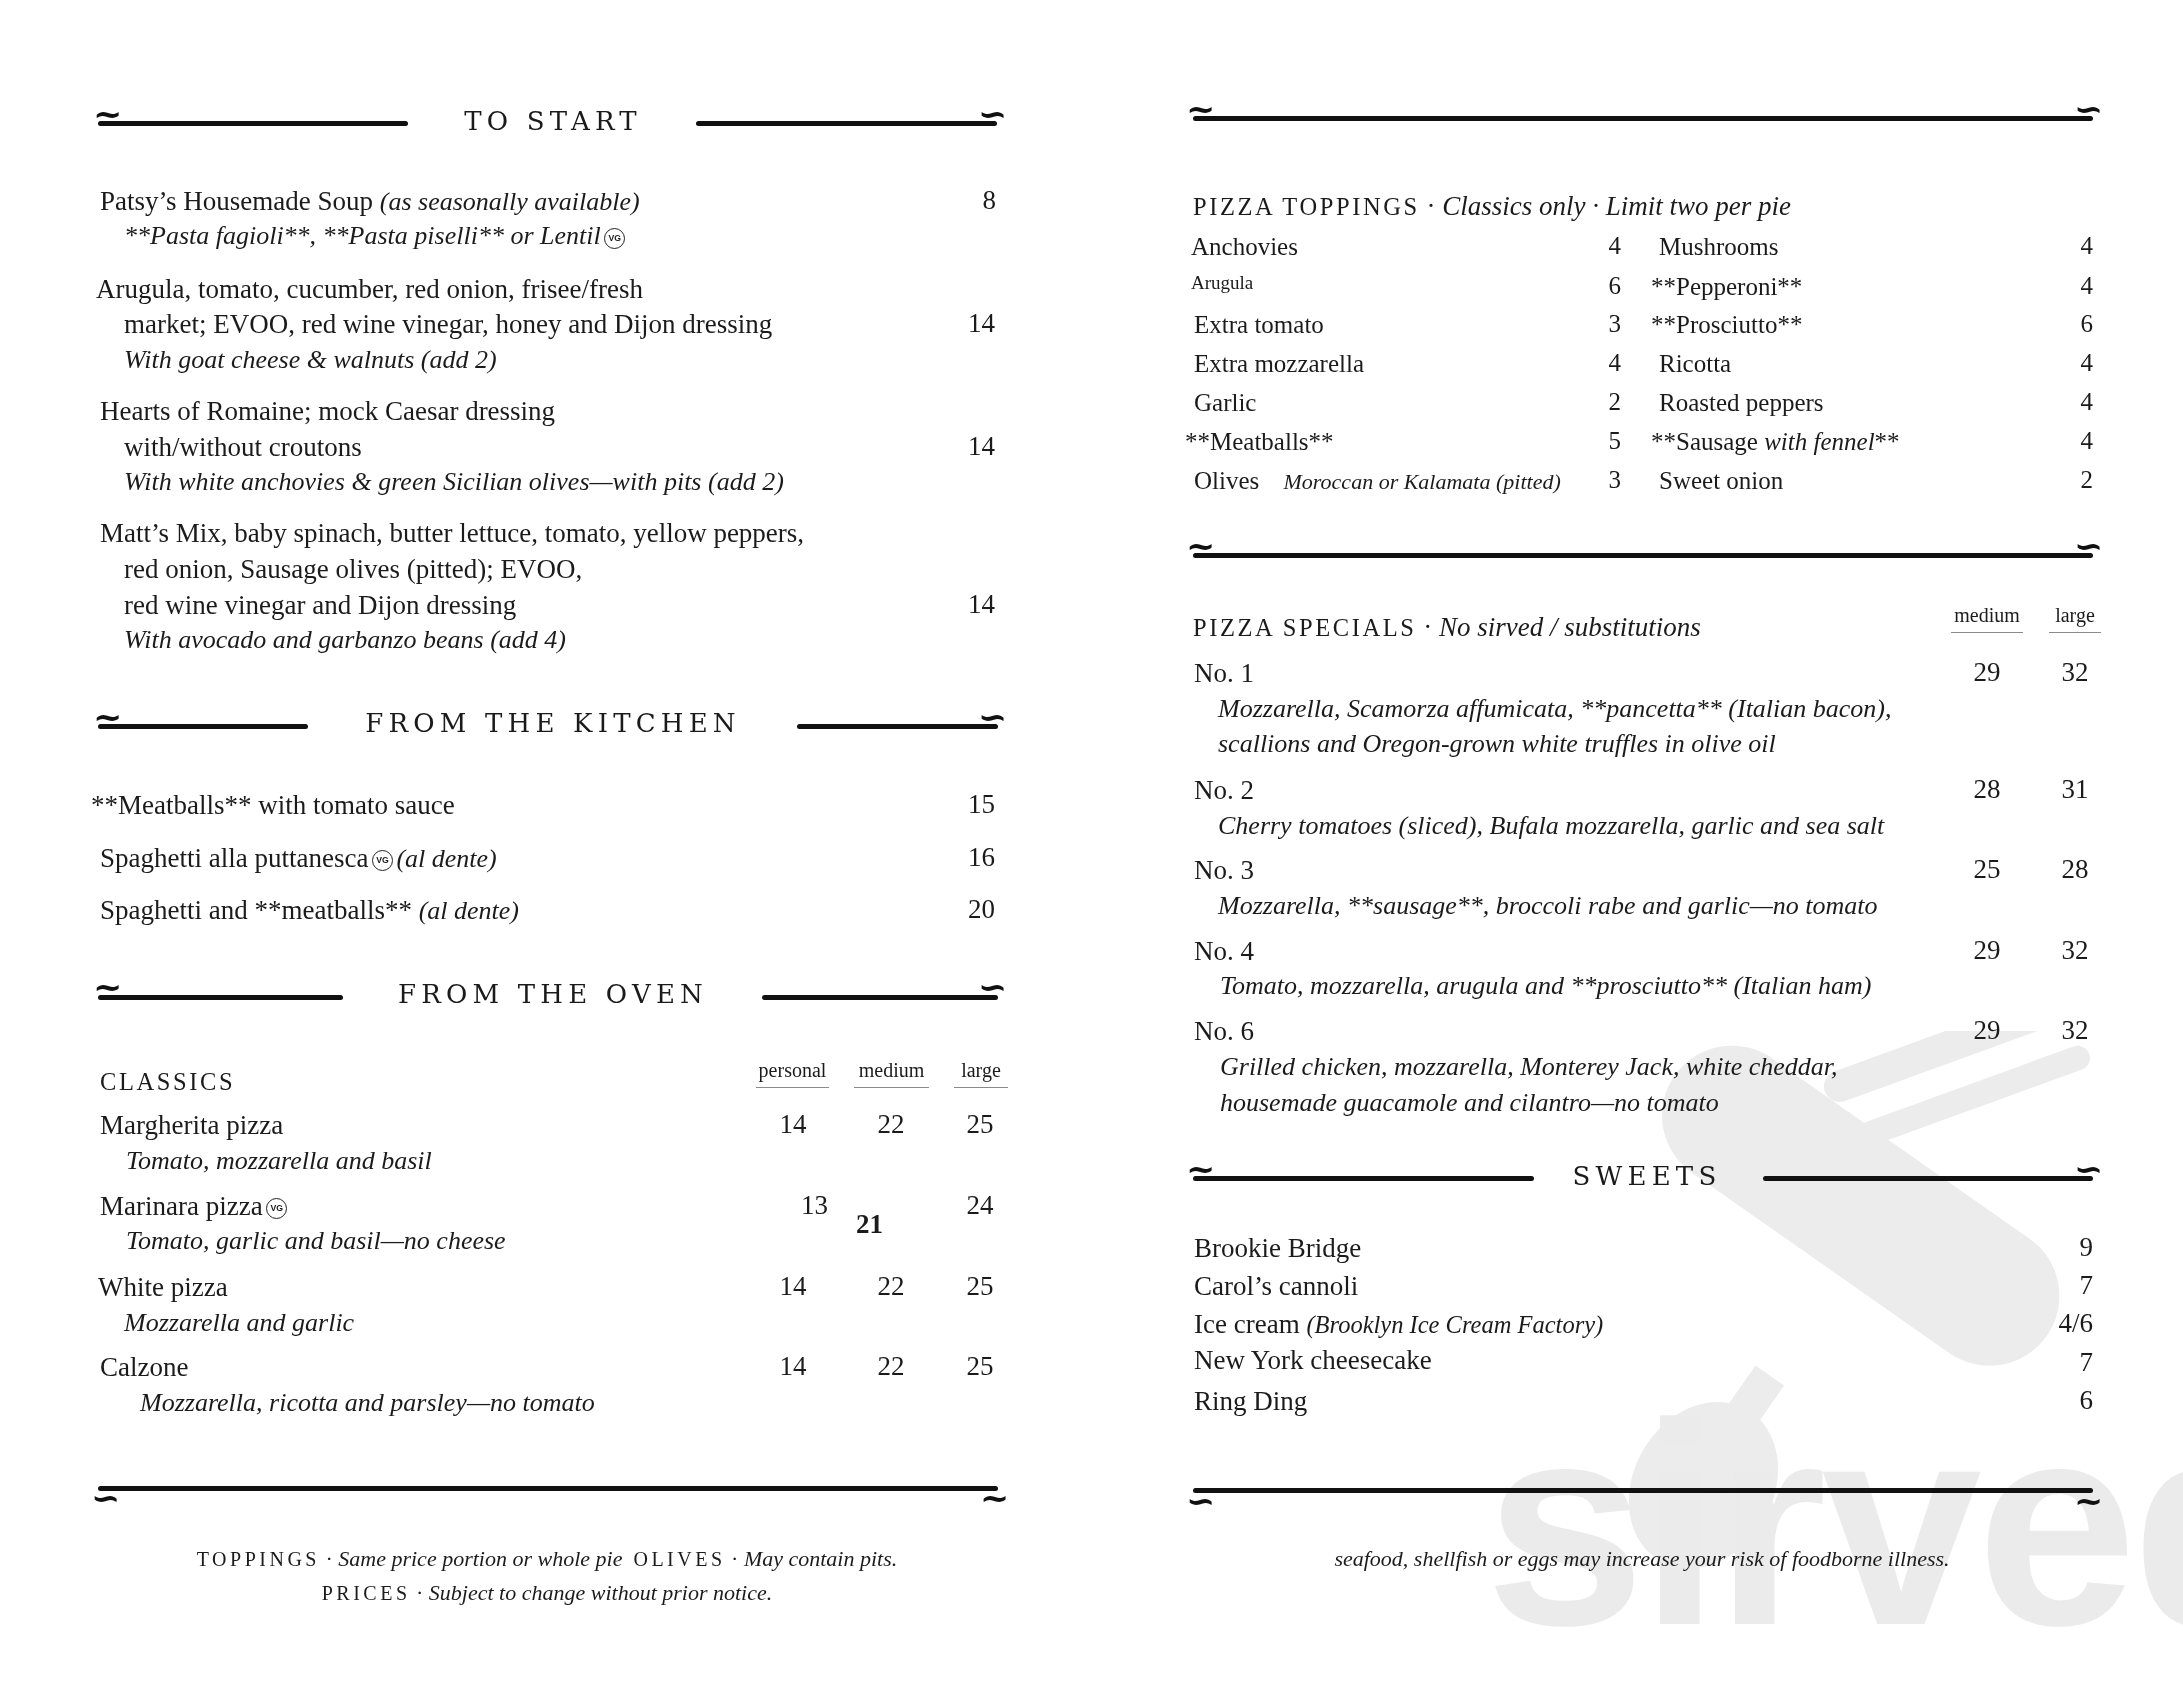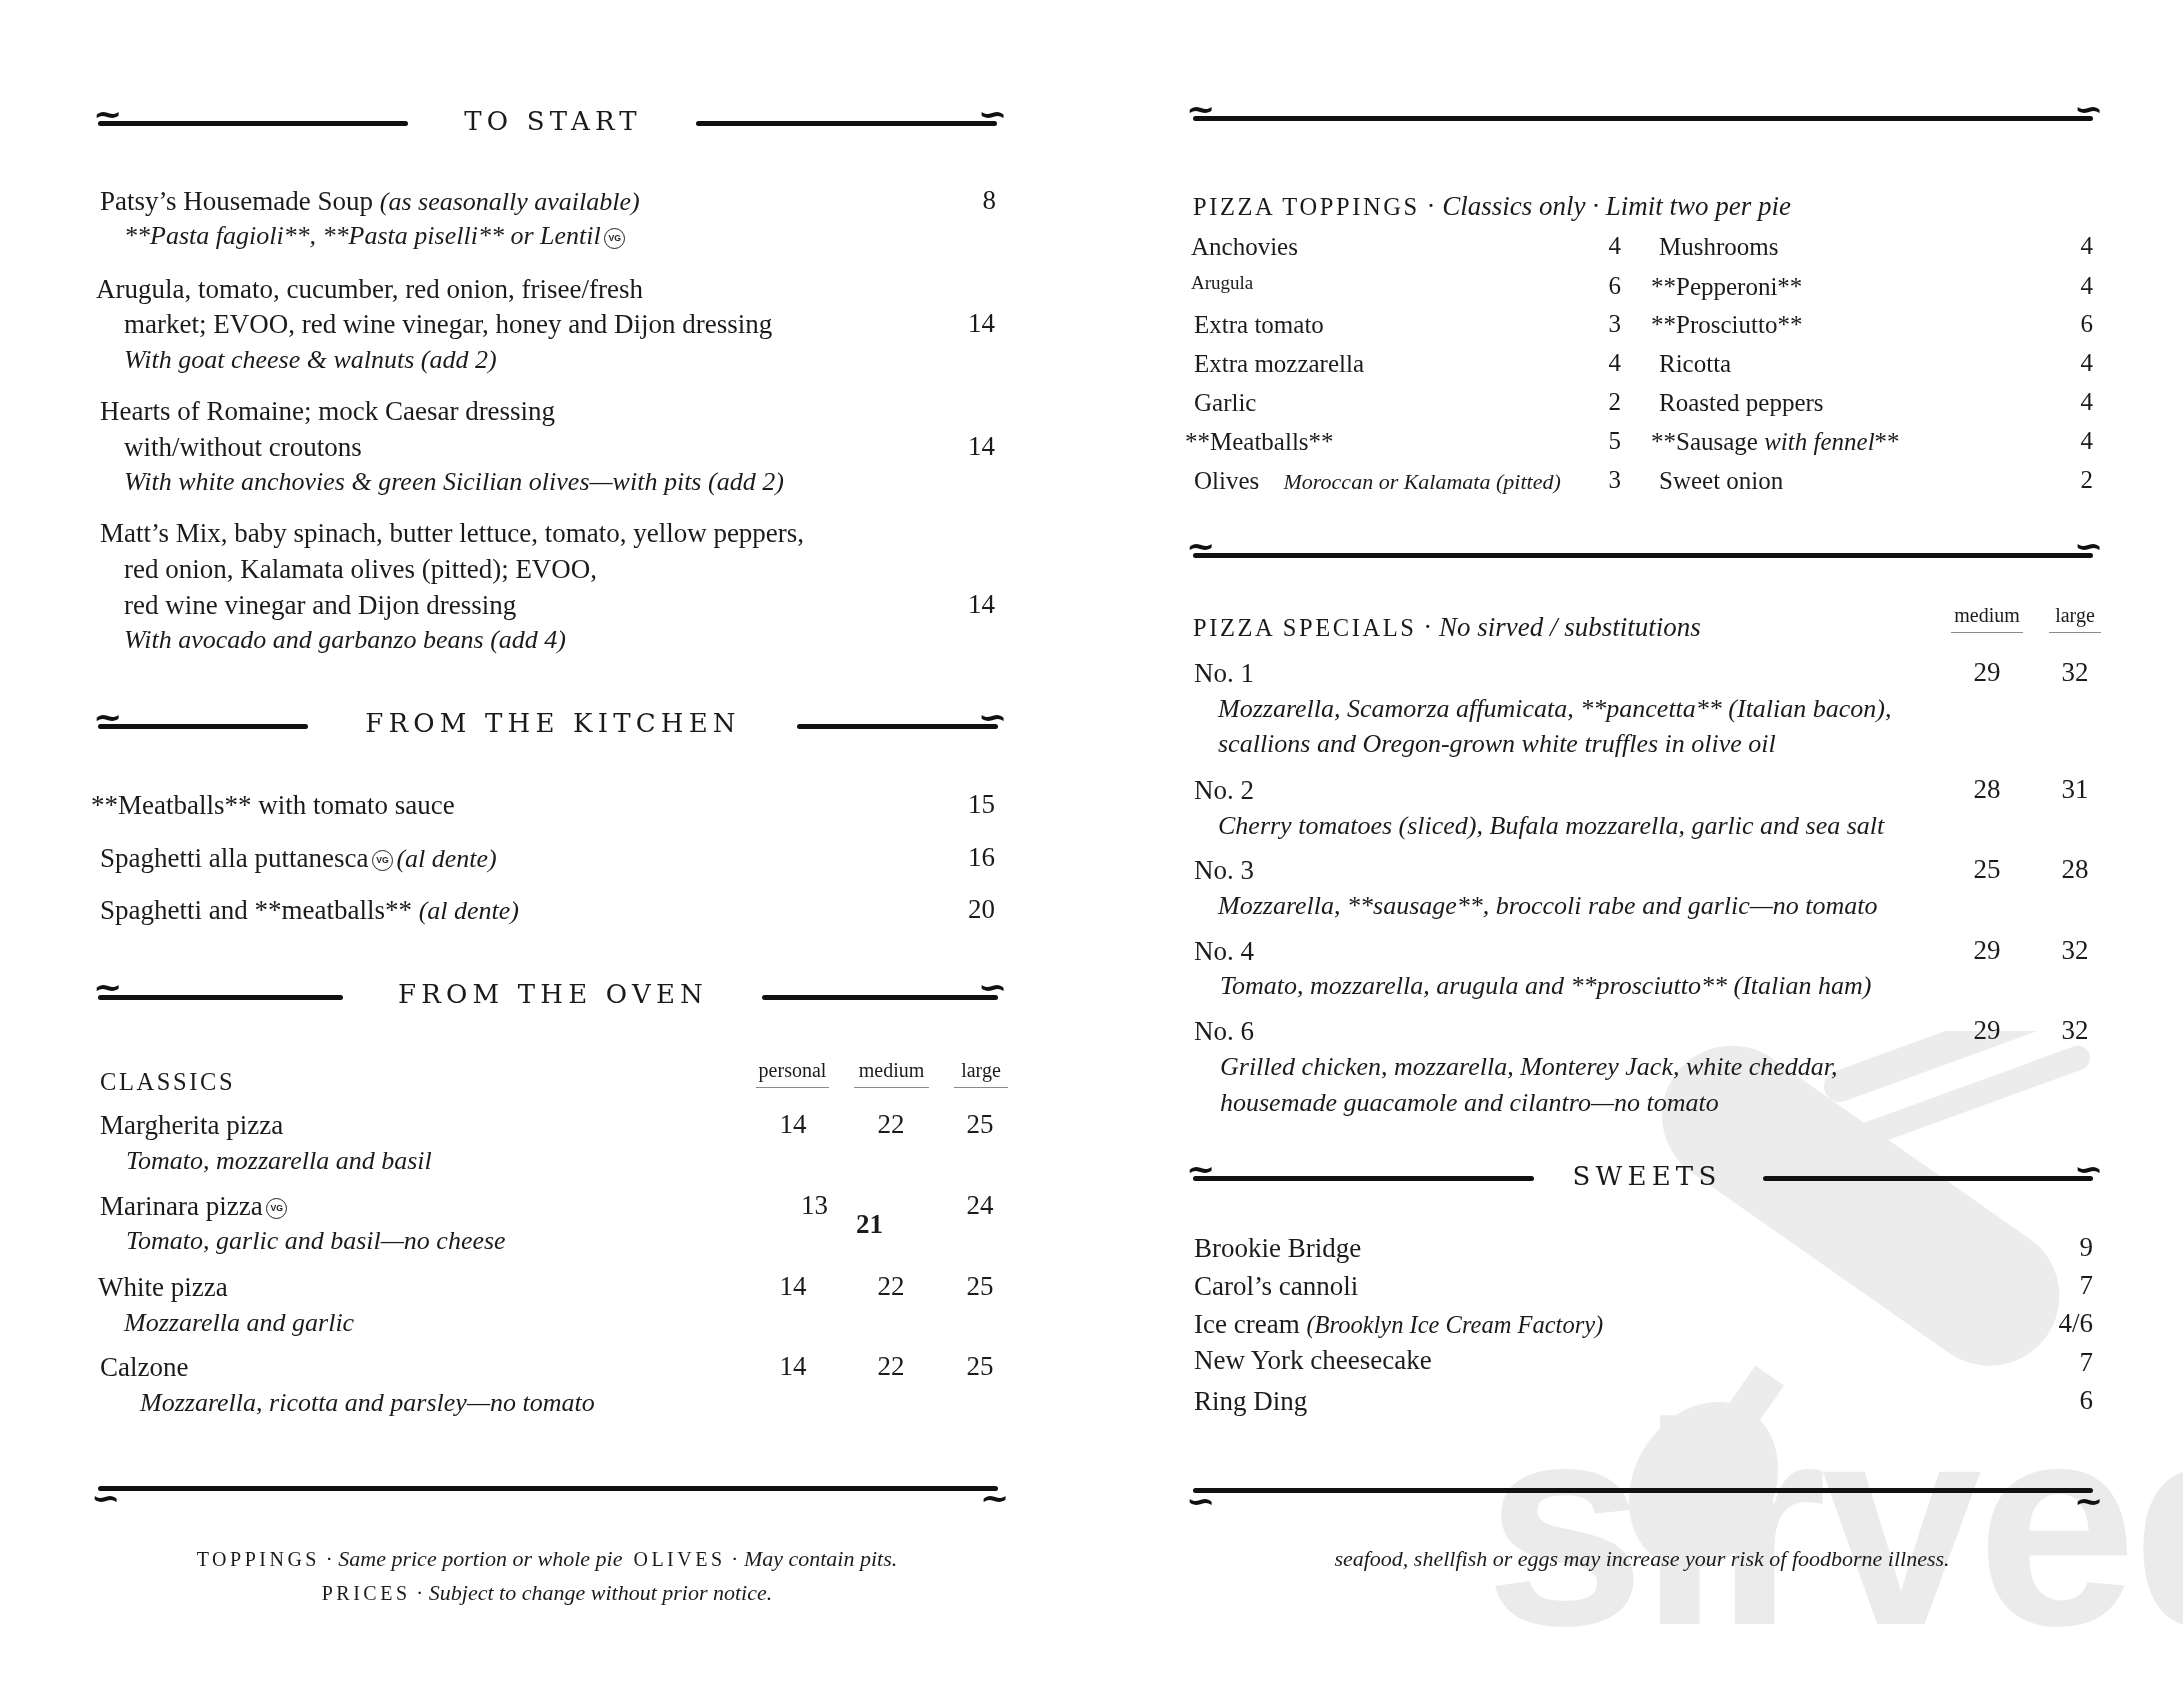--- a/index.html
+++ b/index.html
@@ -66,21 +66,21 @@
 
 <div>
   <div class="txt" style="left:100px;top:395px;">Hearts of Romaine; mock Caesar dressing</div>
   <div class="txt" style="left:124px;top:431px;">with/without croutons</div>
   <div class="txt sub" style="left:124px;top:466px;">With white anchovies &amp; green Sicilian olives—with pits (add 2)</div>
   <div class="price" style="left:943px;top:431px;width:52px;">14</div>
 </div>
 
 <div>
   <div class="txt" style="left:100px;top:517px;">Matt’s Mix, baby spinach, butter lettuce, tomato, yellow peppers,</div>
-  <div class="txt" style="left:124px;top:553px;">red onion, Kalamata olives (pitted); EVOO,</div>
+  <div class="txt" style="left:124px;top:553px;">red onion, Sausage olives (pitted); EVOO,</div>
   <div class="txt" style="left:124px;top:589px;">red wine vinegar and Dijon dressing</div>
   <div class="txt sub" style="left:124px;top:624px;">With avocado and garbanzo beans (add 4)</div>
   <div class="price" style="left:943px;top:589px;width:52px;">14</div>
 </div>
 
 <div>
   <span class="curl" style="left:93px;top:699px;">~</span>
   <div class="rule" style="left:98px;top:724px;width:210px;"></div>
   <div class="sec-title" style="left:553px;top:708px;">FROM THE KITCHEN</div>
   <div class="rule" style="left:797px;top:724px;width:201px;"></div>

